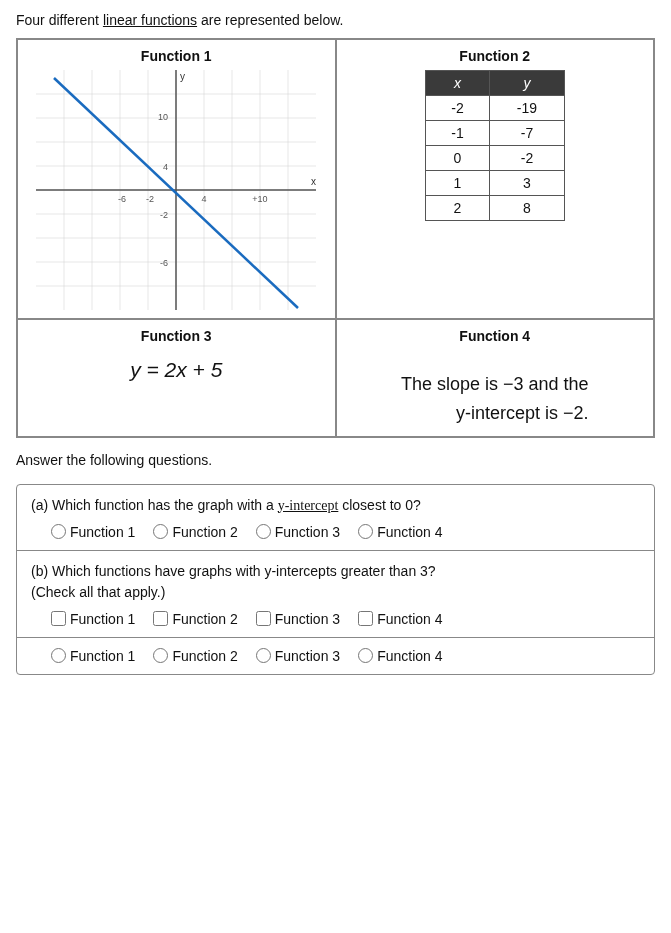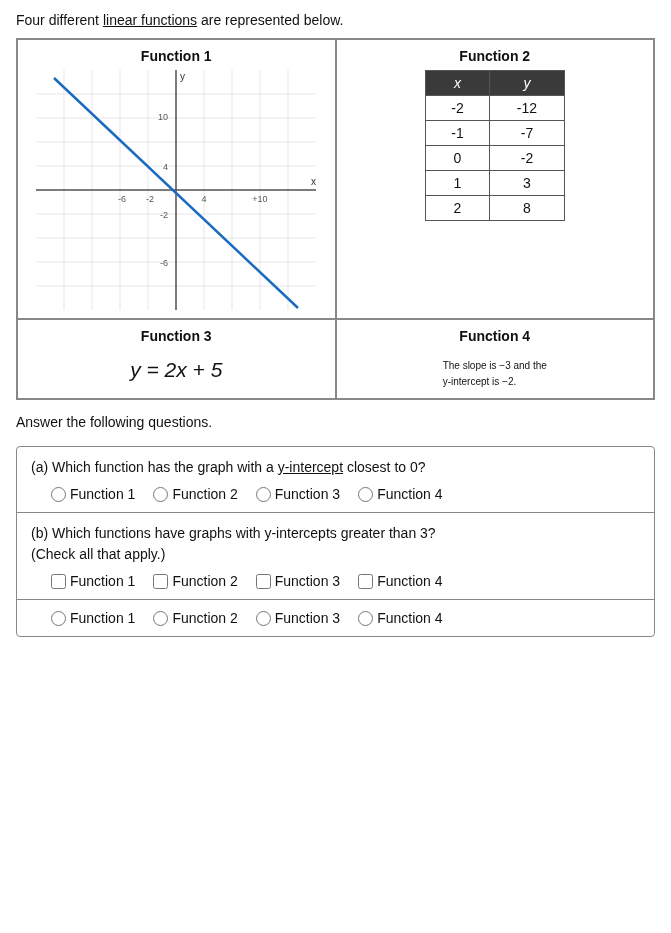--- a/index.html
+++ b/index.html
@@ -66,45 +66,45 @@
 
     
     .fn3-eq {
       font-size: 21px;
       margin-top: 8px;
       font-style: italic;
     }
 
     
     .fn4-text {
-      font-size: 10px;
+      font-size: 18px;
       line-height: 1.6;
-      text-align: left;
-      margin-top: 8px;
+      text-align: right;
+      margin-top: 20px;
     }
 
     
     .answer-section {
       border: 1px solid #888;
       border-radius: 4px;
       overflow: hidden;
     }
     .question-block {
       border-bottom: 1px solid #888;
       padding: 10px 14px;
     }
     .question-block:last-child {
       border-bottom: none;
     }
     .question-text {
       font-size: 14px;
       margin-bottom: 8px;
       line-height: 1.5;
     }
-    .question-text u { text-decoration: underline; }
+    .question-text u { text-decoration: underline; font-family: Liberation Serif, serif; }
     .options-row {
       display: flex;
       gap: 18px;
       align-items: center;
       flex-wrap: wrap;
       padding-left: 20px;
     }
     .option-label {
       display: flex;
       align-items: center;
@@ -190,21 +190,21 @@
     <table class="fn2-table">
       <thead>
         <tr>
           <th><em>x</em></th>
           <th><em>y</em></th>
         </tr>
       </thead>
       <tbody id="fn2-tbody">
       <tr>
             <td>-2</td>
-            <td>-12</td>
+            <td>-19</td>
           </tr>
           <tr>
             <td>-1</td>
             <td>-7</td>
           </tr>
           <tr>
             <td>0</td>
             <td>-2</td>
           </tr>
           <tr>

